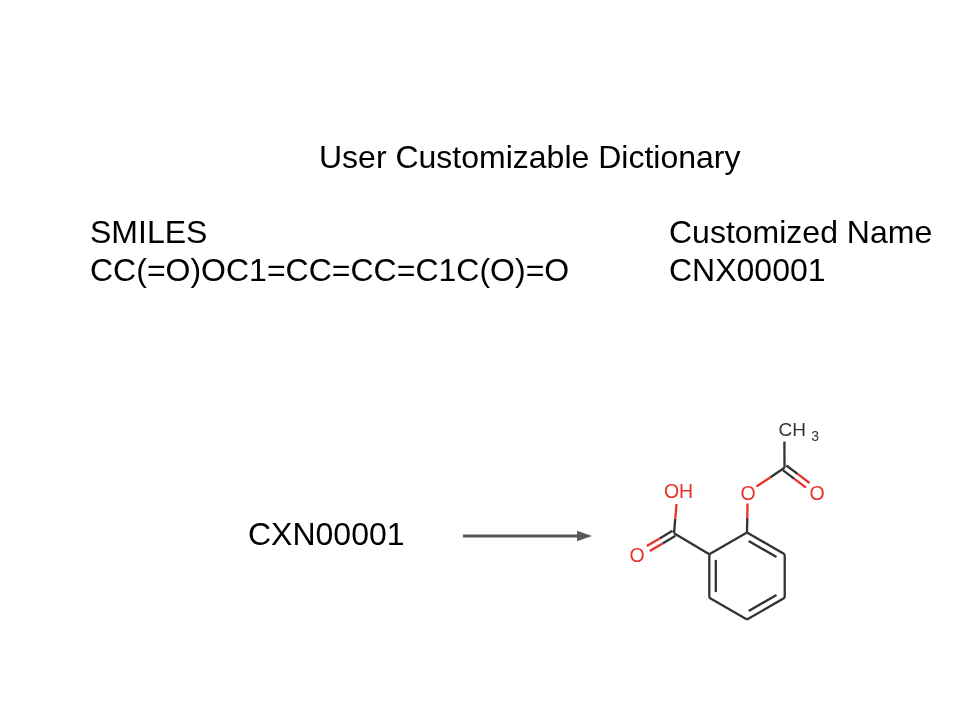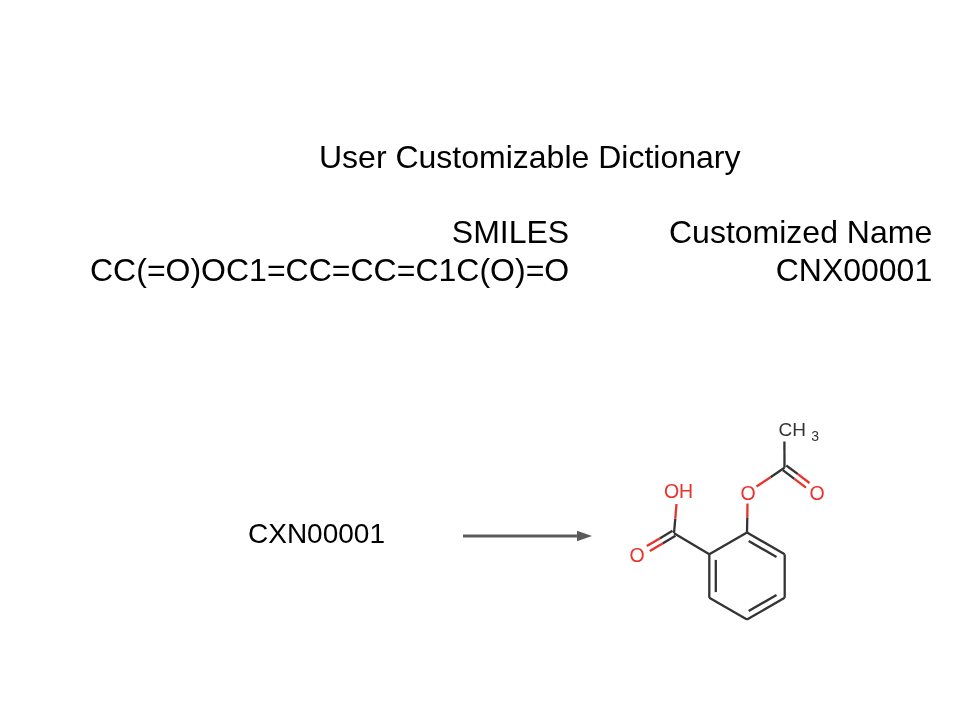--- a/index.html
+++ b/index.html
@@ -24,30 +24,29 @@
     font-size: 32px;
     line-height: 38px;
     white-space: nowrap;
   }
   .entry-col {
     position: absolute;
     top: 213px;
     font-size: 32px;
     line-height: 38px;
     white-space: nowrap;
-    text-align: right;
   }
   .entry-col.smiles-col { left: 64px; }
   .entry-col.name-col   { left: 643px; }
   .entry-line { display: block; }
   .query-label {
     position: absolute;
     left: 222px;
     top: 510px;
-    font-size: 28px;
+    font-size: 32px;
     line-height: 48px;
     white-space: nowrap;
   }
   svg.overlay {
     position: absolute;
     left: 0;
     top: 0;
     width: 960px;
     height: 720px;
   }

